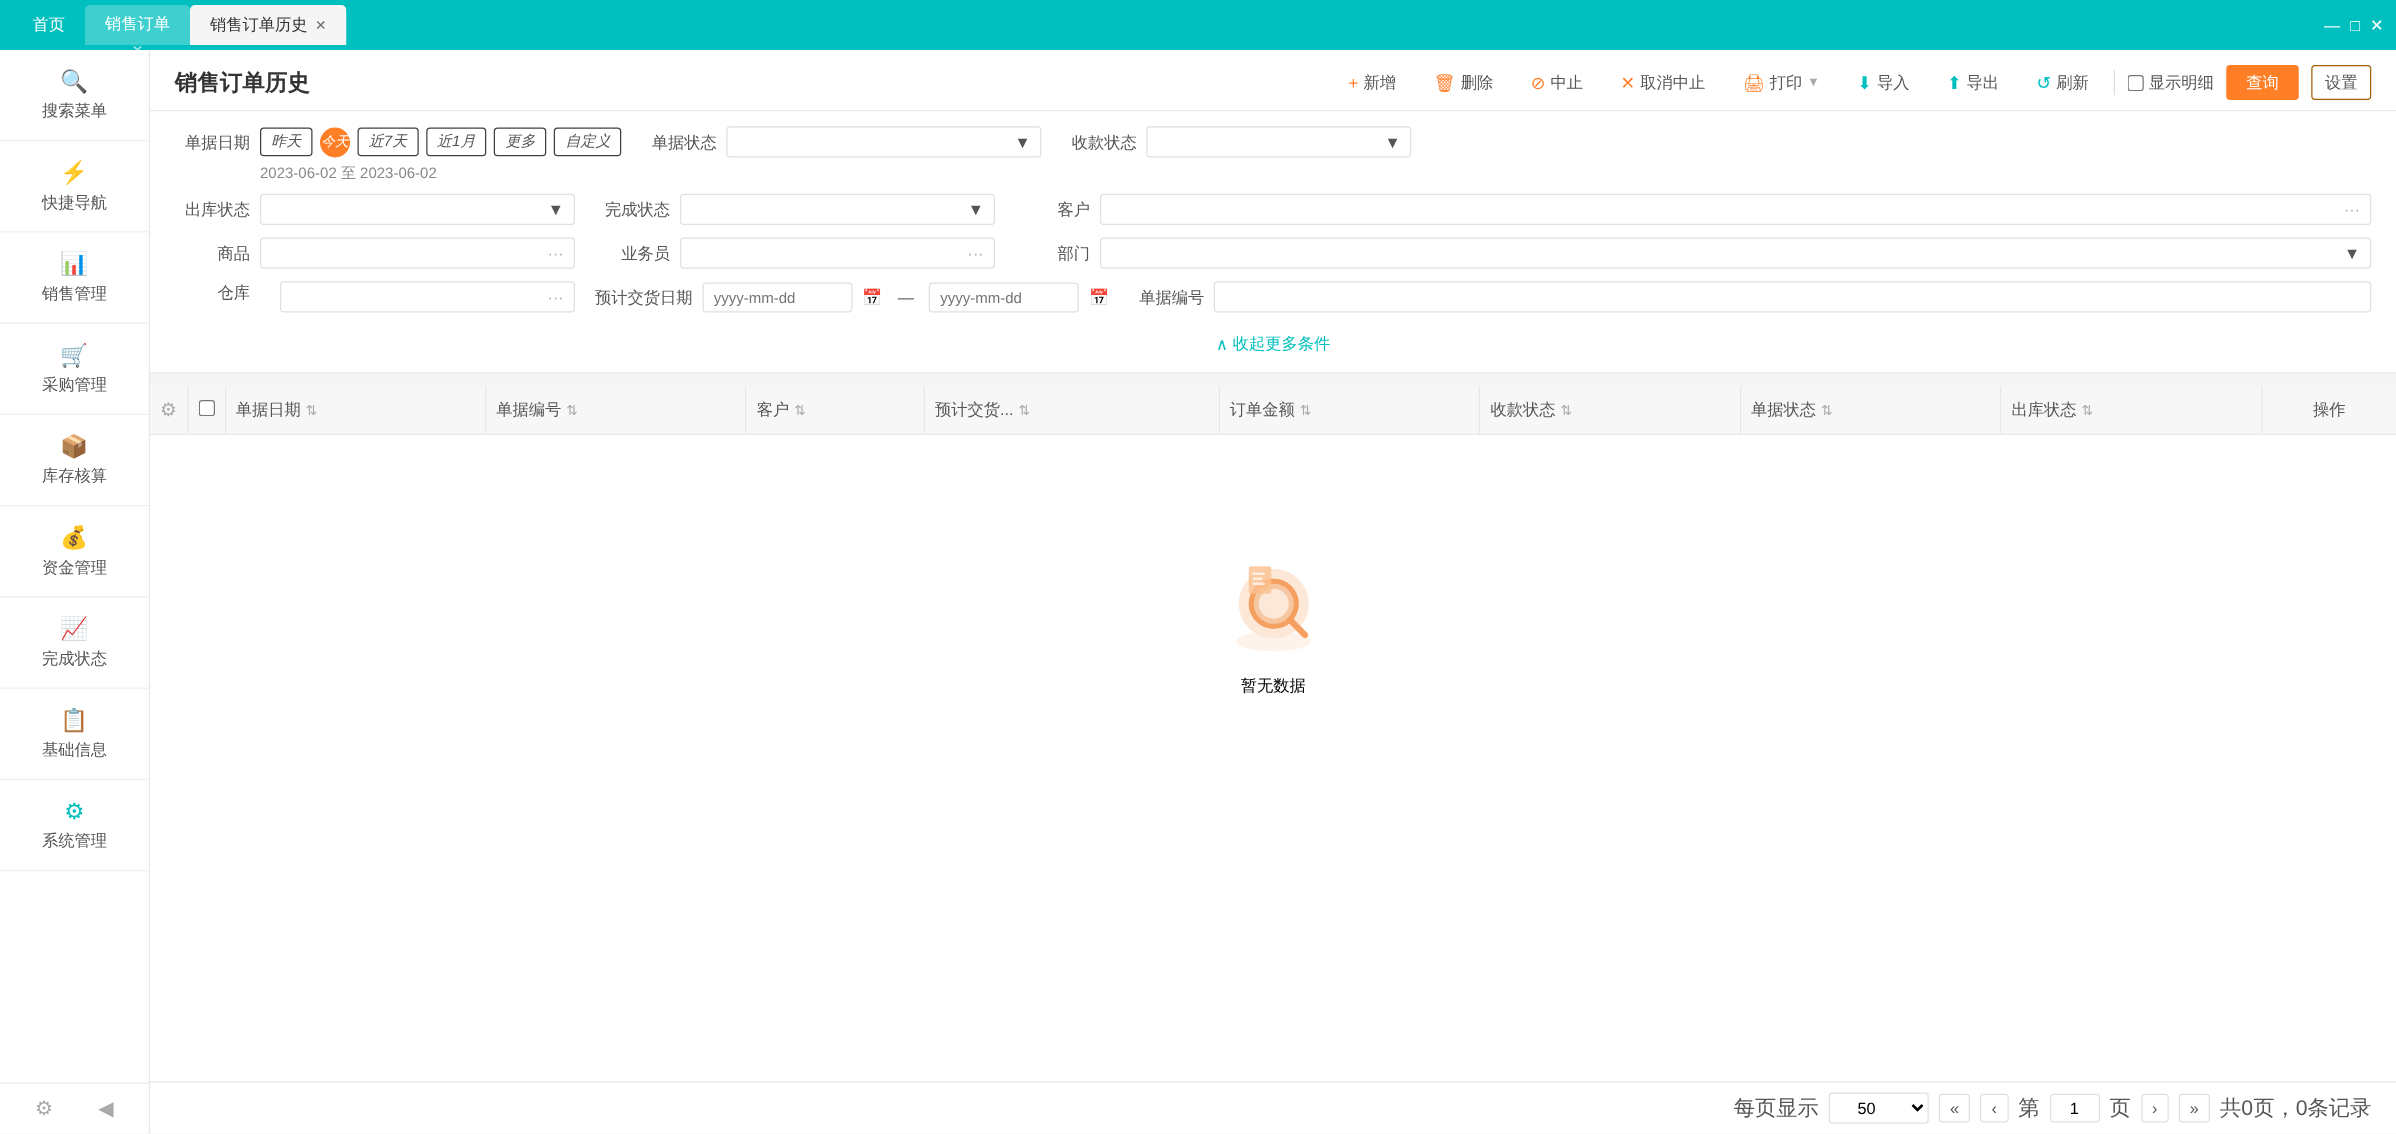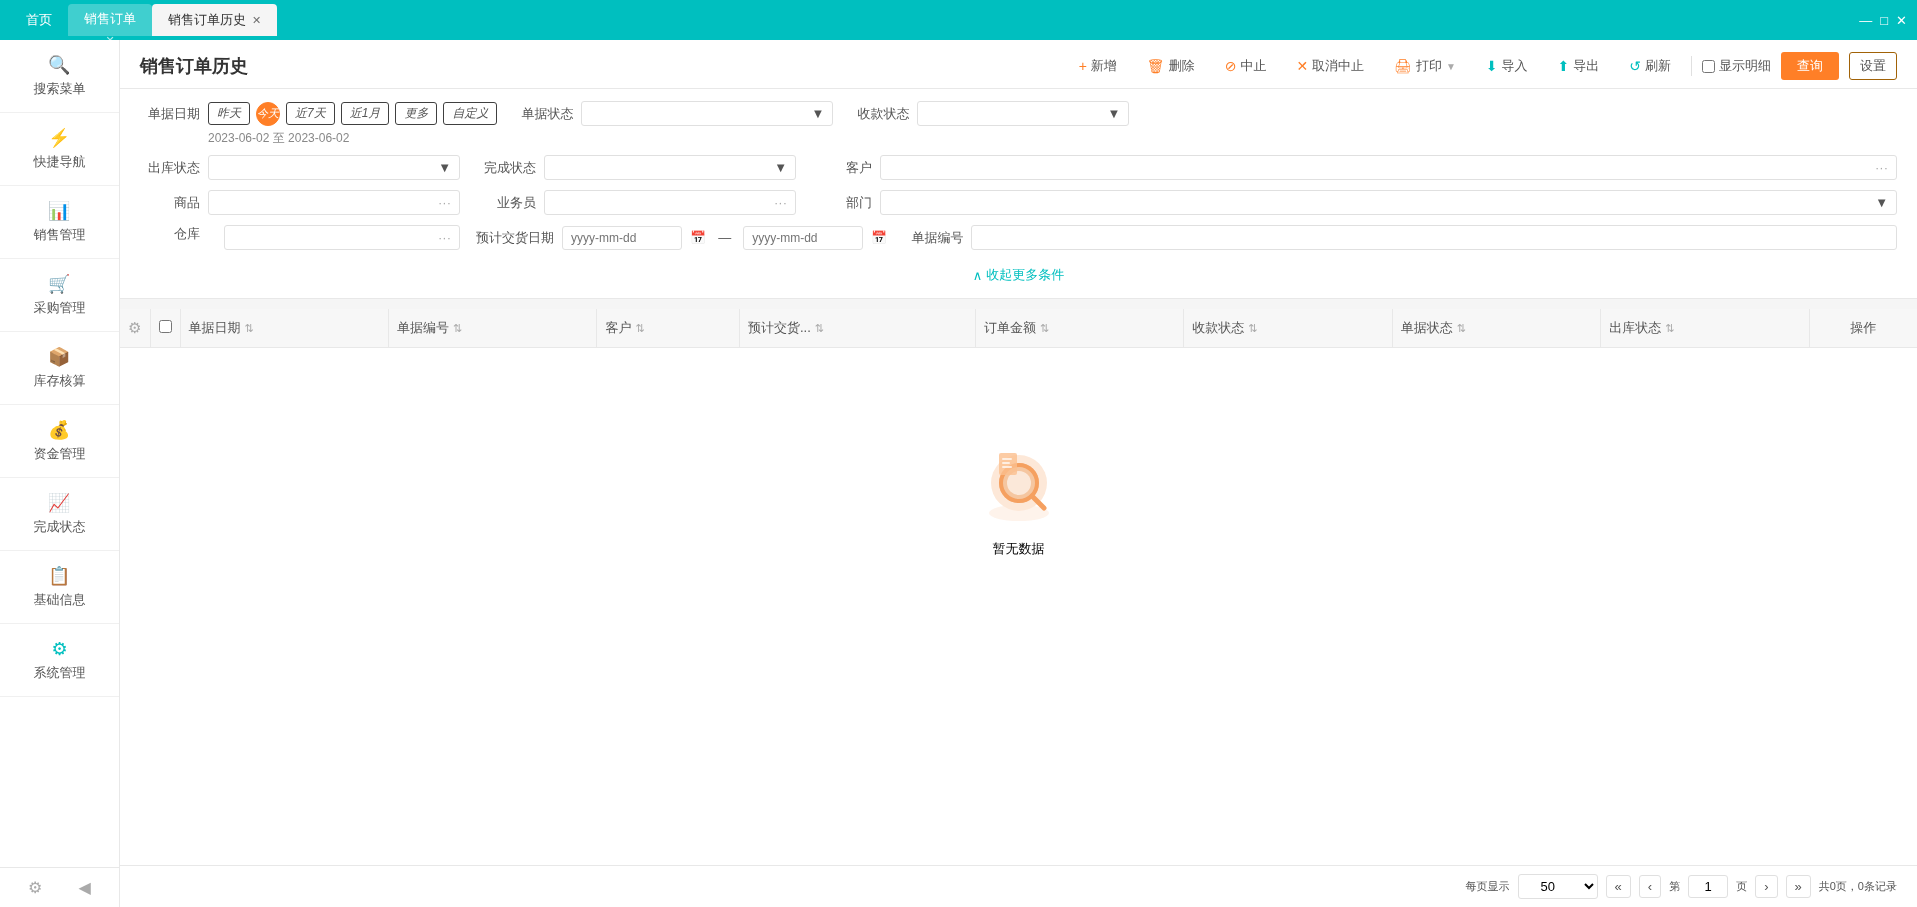--- a/index.html
+++ b/index.html
@@ -315,21 +315,21 @@
       font-size: 13px;
     }
     .page-input {
       border: 1px solid #e0e0e0;
       border-radius: 3px;
       width: 40px;
       text-align: center;
       padding: 3px;
       font-size: 13px;
     }
-    .pagination-text { color: #555; font-size: 11px; }
+    .pagination-text { color: #555; font-size: 17px; }
 
     .settings-gear { color: #aaa; font-size: 15px; cursor: pointer; }
     .checkbox-cell { width: 30px; text-align: center; }
   </style>
 </head>
 <body>
 
 <div class="top-bar">
   <div class="tab home">
     <span>首页</span>

